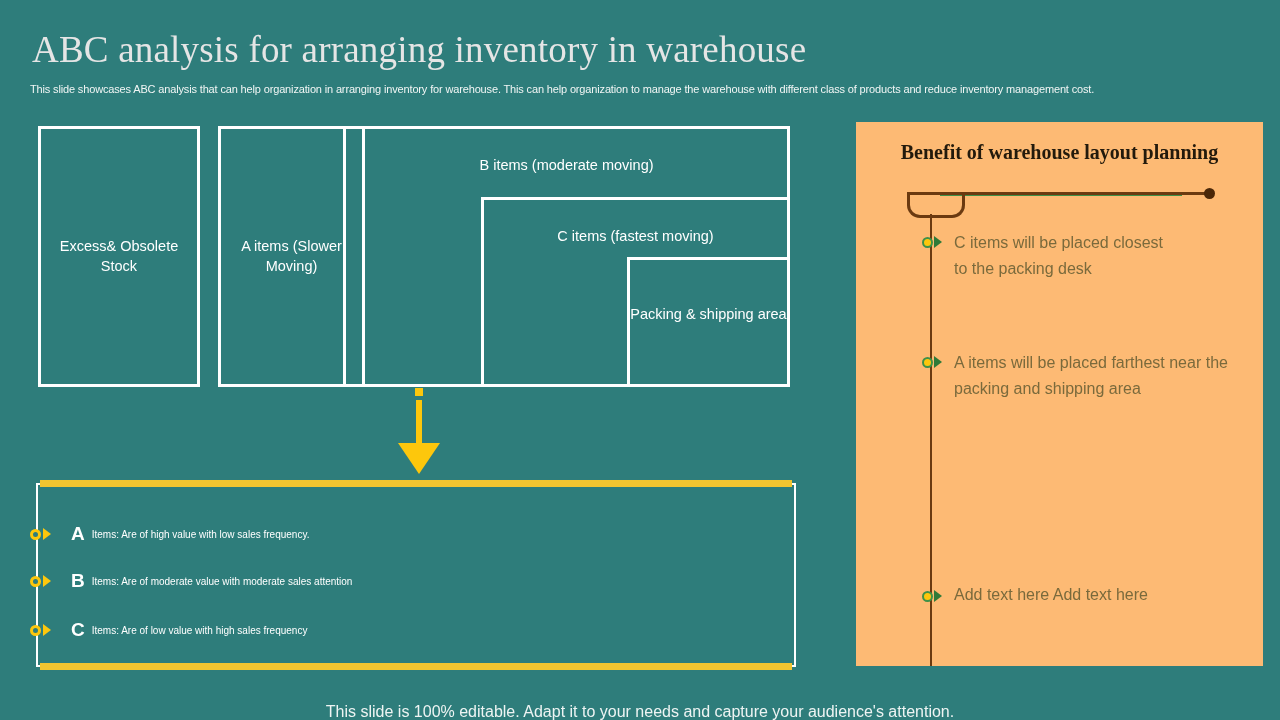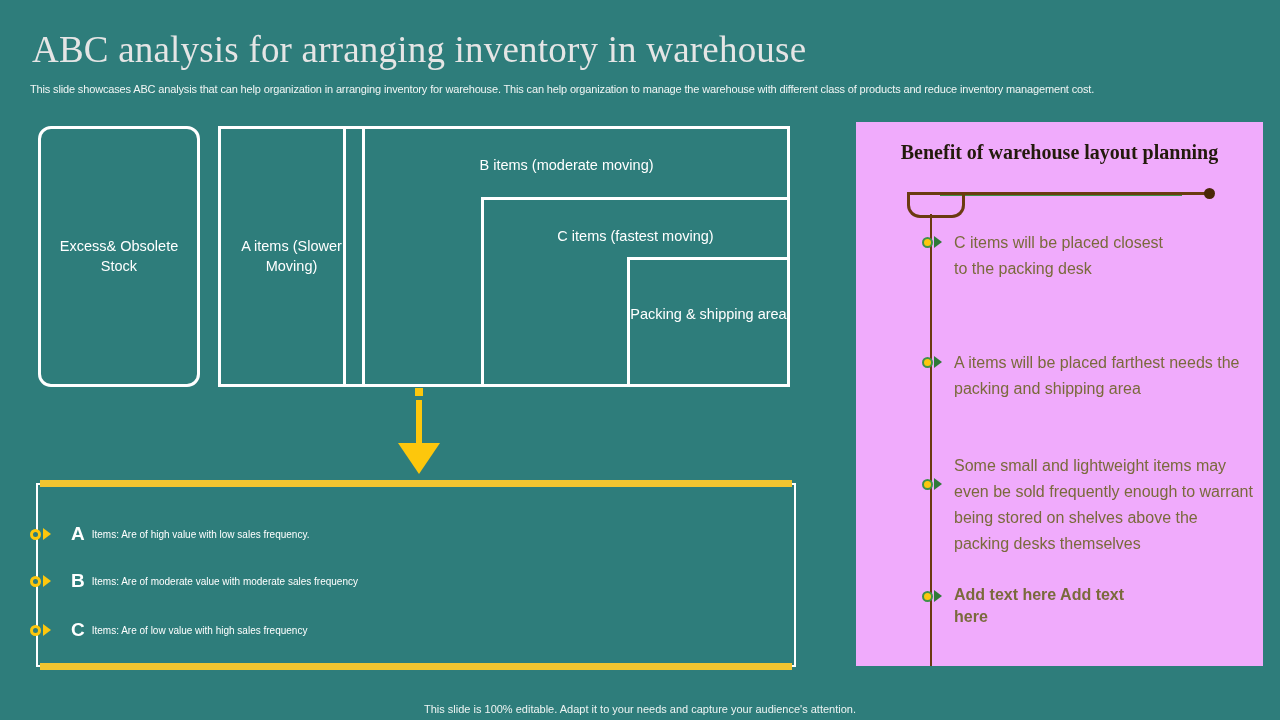--- a/index.html
+++ b/index.html
@@ -62,21 +62,21 @@
     display: flex;
     justify-content: center;
   }
   .sbox .lbl { display: block; width: 100%; }
   
   .sbox.full { align-items: center; }
   
   .sbox.step { align-items: flex-start; }
   .sbox.step .lbl { margin-top: 27px; }
 
-  #box-excess   { left: 0;     top: 0;    width: 162px; height: 261px; border-radius: 13px; }
+  #box-excess   { left: 0;     top: 0;    width: 162px; height: 261px; }
   #box-a        { left: 160px; top: 0;    width: 147px; height: 261px; margin-left: 20px; }
   #box-b        { left: 305px; top: 0;    width: 447px; height: 261px; }
   #box-c        { left: 443px; top: 71px; width: 309px; height: 190px; }
   #box-packing  { left: 589px; top: 131px;width: 163px; height: 130px; }
   #box-packing .lbl { margin-top: 45px; }
 
   
   #arrow { position: absolute; left: 408px; top: 388px; width: 22px; height: 86px; }
   #arrow .tick  { position:absolute; left:7px;  top:0;  width:8px;  height:8px;  background:#fdc70c; }
   #arrow .stem  { position:absolute; left:8px;  top:12px; width:6px; height:46px; background:#fdc70c; }
@@ -143,21 +143,21 @@
     margin-left: 7px;
   }
 
   
   #benefit {
     position: absolute;
     left: 856px;
     top: 122px;
     width: 407px;
     height: 544px;
-    background: #f0abfc;
+    background: #fdba74;
   }
   #benefit-title {
     position: absolute;
     left: 0; top: 16px;
     width: 407px;
     text-align: center;
     font-family: "Liberation Serif", serif;
     font-size: 20px;
     font-weight: bold;
     color: #231a0c;
@@ -231,31 +231,31 @@
   }
   #bn-row-0 { top: 108px; }
   #bn-row-0 .bn-marker { margin-top: 6px; }
   #bn-row-0 .bn-text   { width: 225px; }
   #bn-row-1 { top: 228px; }
   #bn-row-1 .bn-marker { margin-top: 6px; }
   #bn-row-1 .bn-text   { width: 300px; }
   #bn-row-2 { top: 331px; }
   #bn-row-2 .bn-marker { margin-top: 25px; }
   #bn-row-2 .bn-text   { width: 300px; }
-  #bn-row-3 { top: 462px; font-weight: bold; }
+  #bn-row-3 { top: 462px; }
   #bn-row-3 .bn-marker { margin-top: 6px; }
   #bn-row-3 .bn-text   { width: 200px; line-height: 1.35; }
 
   
   #footer {
     position: absolute;
     left: 0; top: 703px;
     width: 1280px;
     text-align: center;
-    font-size: 11px;
+    font-size: 16px;
     color: #eef4f3;
   }
 </style>
 </head>
 <body>
 
 <div id="slide">
 
   <div id="title">ABC analysis for arranging inventory in warehouse</div>
   <div id="subtitle">This slide showcases ABC analysis that can help organization in arranging inventory for warehouse. This can help organization to manage the warehouse with different class of products and reduce inventory management cost.</div>
@@ -292,21 +292,21 @@
       <span class="ring"></span>
       <span class="tri-y"></span>
       <span class="abc-key">A</span>
       <span class="abc-text">Items: Are of high value with low sales frequency.</span>
     </div>
 
     <div class="abc-row" id="abc-row-1">
       <span class="ring"></span>
       <span class="tri-y"></span>
       <span class="abc-key">B</span>
-      <span class="abc-text">Items: Are of moderate value with moderate sales frequency</span>
+      <span class="abc-text">Items: Are of moderate value with moderate sales attention</span>
     </div>
 
     <div class="abc-row" id="abc-row-2">
       <span class="ring"></span>
       <span class="tri-y"></span>
       <span class="abc-key">C</span>
       <span class="abc-text">Items: Are of low value with high sales frequency</span>
     </div>
   </div>
 
@@ -325,30 +325,23 @@
         <span class="tri-g"></span>
       </span>
       <span class="bn-text">C items will be placed closest to the packing desk</span>
     </div>
 
     <div class="bn-row" id="bn-row-1">
       <span class="bn-marker">
         <span class="ring-g"></span>
         <span class="tri-g"></span>
       </span>
-      <span class="bn-text">A items will be placed farthest needs the packing and shipping area</span>
-    </div>
-
-    <div class="bn-row" id="bn-row-2">
-      <span class="bn-marker">
-        <span class="ring-g"></span>
-        <span class="tri-g"></span>
-      </span>
-      <span class="bn-text">Some small and lightweight items may even be sold frequently enough to warrant being stored on shelves above the packing desks themselves</span>
-    </div>
+      <span class="bn-text">A items will be placed farthest near the packing and shipping area</span>
+    </div>
+
 
     <div class="bn-row" id="bn-row-3">
       <span class="bn-marker">
         <span class="ring-g"></span>
         <span class="tri-g"></span>
       </span>
       <span class="bn-text">Add text here Add text here</span>
     </div>
   </div>
 

